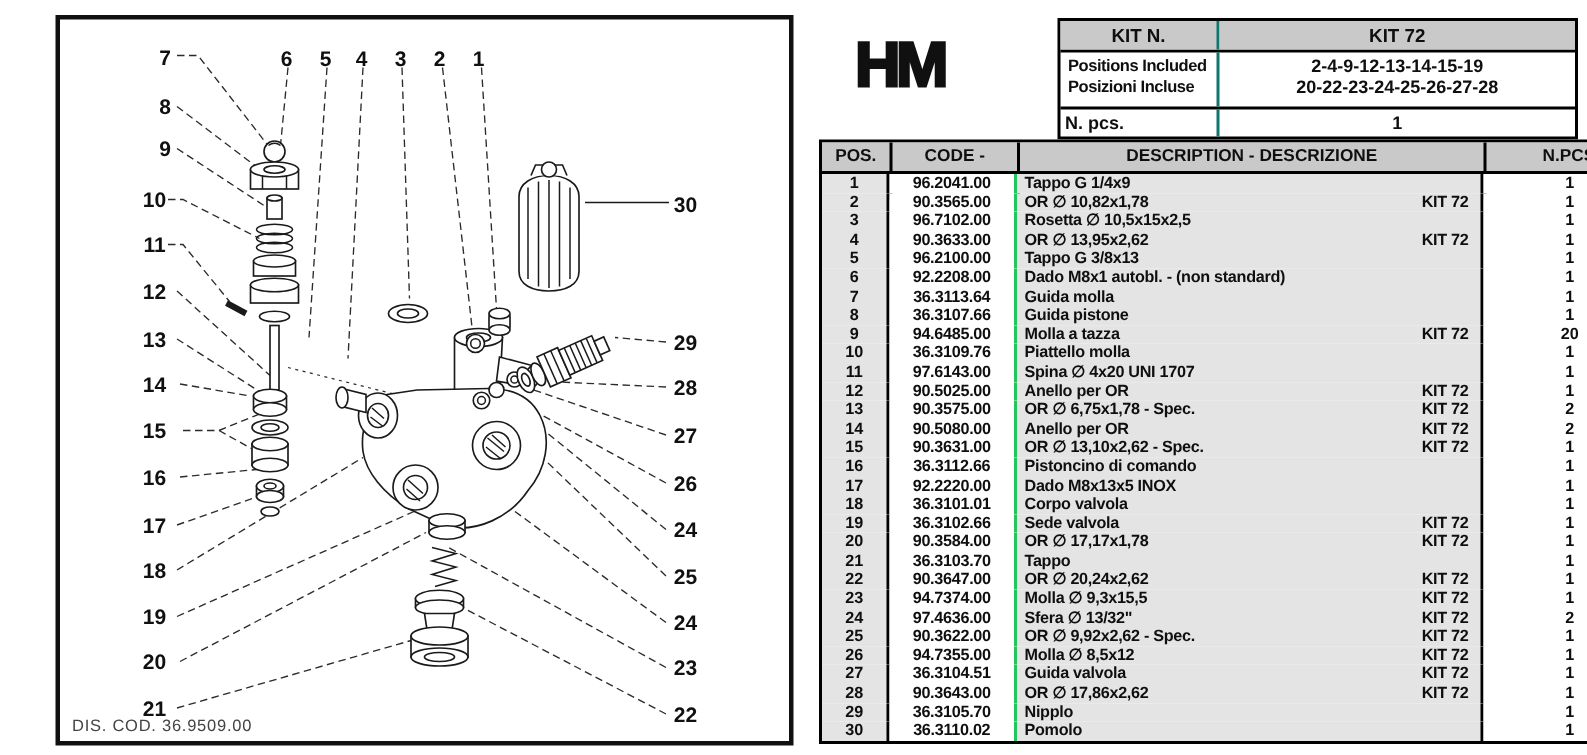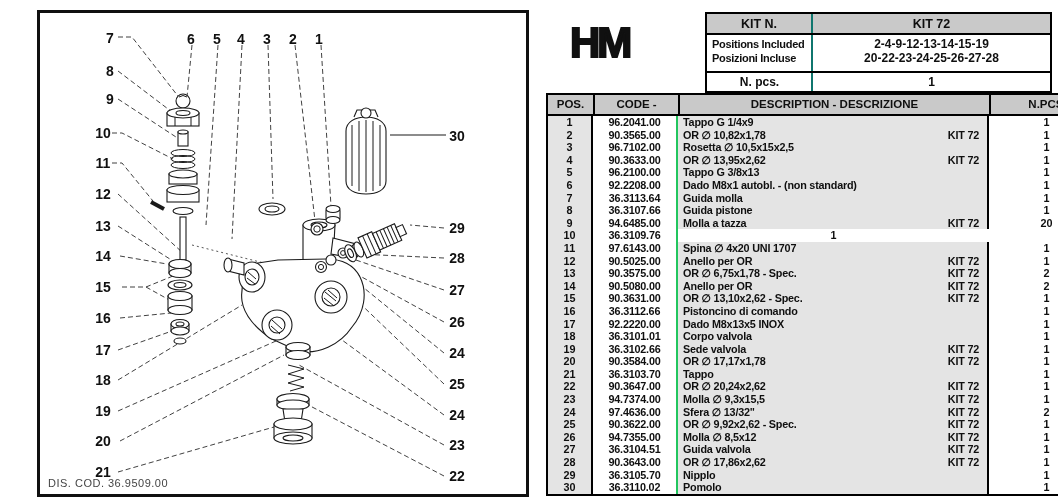--- a/index.html
+++ b/index.html
@@ -27,21 +27,21 @@
   .kit-table{position:absolute;left:705px;top:12px;width:347px;box-sizing:border-box;
              border:2px solid #000;background:#fff;font-weight:bold;}
   .kt-row{display:grid;grid-template-columns:106px 1fr;}
   .kt-row + .kt-row{border-top:2px solid #000;}
   .kt-c{text-align:center;padding:1px 2px;box-sizing:border-box;}
   .kt-l{border-right:2px solid #0f766e;}
   .kt-head .kt-c{background:#c9c9c9;font-size:12.5px;height:19px;line-height:18px;}
   .kt-mid .kt-c{font-size:12px;line-height:13.5px;padding-top:3px;height:36px;}
   .kt-mid .kt-l{font-size:11px;text-align:left;padding-left:5px;letter-spacing:-.3px;}
   .kt-foot .kt-c{font-size:12px;height:18px;line-height:17px;}
-  .kt-foot .kt-l{text-align:center;padding-left:3px;}
+  .kt-foot .kt-l{text-align:left;padding-left:3px;}
 
   
   .parts-table{position:absolute;left:546px;top:93px;width:560px;box-sizing:border-box;
                border:2px solid #000;background:#fff;}
   .pt-head{display:grid;grid-template-columns:45px 85px 311px 1fr;background:#c9c9c9;
            border-bottom:2px solid #000;height:19px;line-height:19px;
            font-weight:bold;font-size:11.5px;text-align:center;}
   .pt-head > div + div{border-left:2px solid #000;}
   .pt-row{display:grid;grid-template-columns:45px 85px 311px 1fr;height:12.6px;
           line-height:12.6px;font-weight:bold;font-size:10.8px;}
@@ -345,20 +345,24 @@
           <div class="c code">94.6485.00</div>
           <div class="c desc">
             <span>Molla a tazza</span>
             <span>KIT 72</span>
           </div>
           <div class="c pcs">20</div>
         </div>
         <div class="pt-row">
           <div class="c pos">10</div>
           <div class="c code">36.3109.76</div>
+          <div class="c desc">
+            <span>Piattello molla</span>
+            <span></span>
+          </div>
           <div class="c pcs">1</div>
         </div>
         <div class="pt-row">
           <div class="c pos">11</div>
           <div class="c code">97.6143.00</div>
           <div class="c desc">
             <span>Spina ∅ 4x20 UNI 1707</span>
             <span></span>
           </div>
           <div class="c pcs">1</div>

